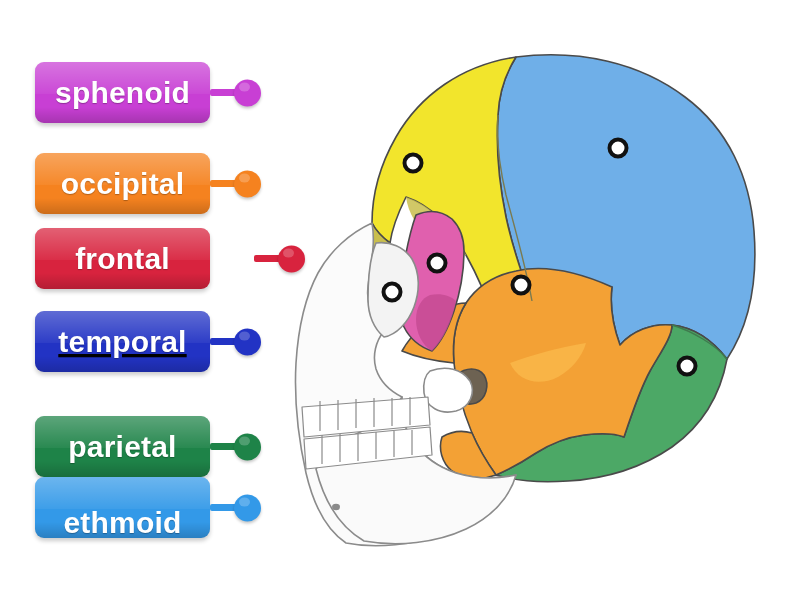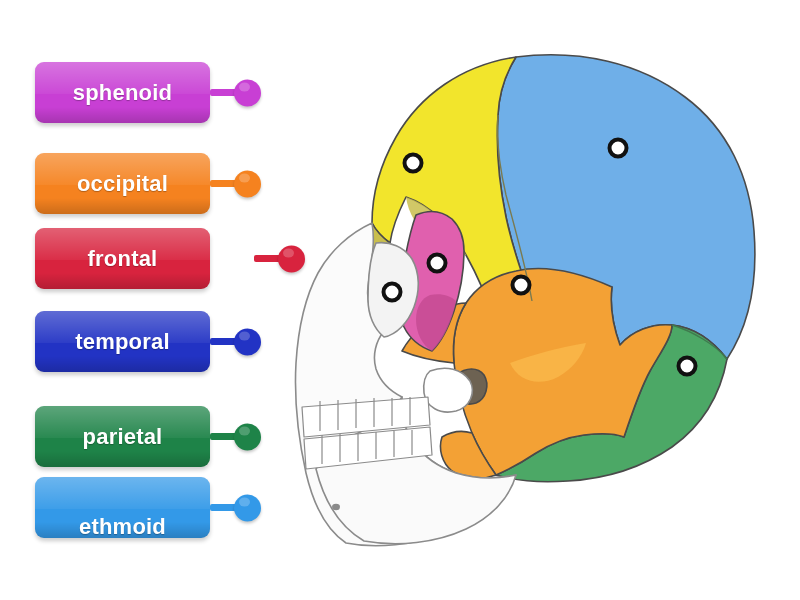--- a/index.html
+++ b/index.html
@@ -66,21 +66,21 @@
     left: 0; right: 0; bottom: 0;
     height: 26%;
     background: linear-gradient(to top, rgba(0,0,0,0.17), rgba(0,0,0,0));
     pointer-events: none;
   }
 
   .label-text {
     position: relative;
     z-index: 2;
     color: #ffffff;
-    font-size: 22px;
+    font-size: 30px;
     font-weight: bold;
     letter-spacing: 0.2px;
     line-height: 1;
     text-shadow: 0 1px 1px rgba(0,0,0,0.28);
     white-space: nowrap;
   }
 
   .connector {
     position: relative;
     width: 30px;
@@ -154,28 +154,28 @@
       </div>
       <div class="label-row" style="top: 228px; gap: 44px;">
         <div class="label-chip" style="background: rgb(216, 35, 62);">
           <span class="label-text">frontal</span>
         </div>
         <div class="connector" style="background: rgb(216, 35, 62);">
           <div class="connector-dot" style="background: rgb(216, 35, 62);"></div>
         </div>
       </div>
       <div class="label-row" style="top: 311px;">
-        <div class="label-chip" style="background: rgb(34, 51, 196);">
+        <div class="label-chip" style="background: rgb(34, 51, 196); text-decoration: underline;">
           <span class="label-text">temporal</span>
         </div>
         <div class="connector" style="background: rgb(34, 51, 196);">
           <div class="connector-dot" style="background: rgb(34, 51, 196);"></div>
         </div>
       </div>
-      <div class="label-row" style="top: 406px;">
+      <div class="label-row" style="top: 416px;">
         <div class="label-chip" style="background: rgb(30, 131, 72);">
           <span class="label-text">parietal</span>
         </div>
         <div class="connector" style="background: rgb(30, 131, 72);">
           <div class="connector-dot" style="background: rgb(30, 131, 72);"></div>
         </div>
       </div>
       <div class="label-row" style="top: 477px;">
         <div class="label-chip" style="background: rgb(51, 153, 232); align-items: flex-end;">
           <span class="label-text">ethmoid</span>

